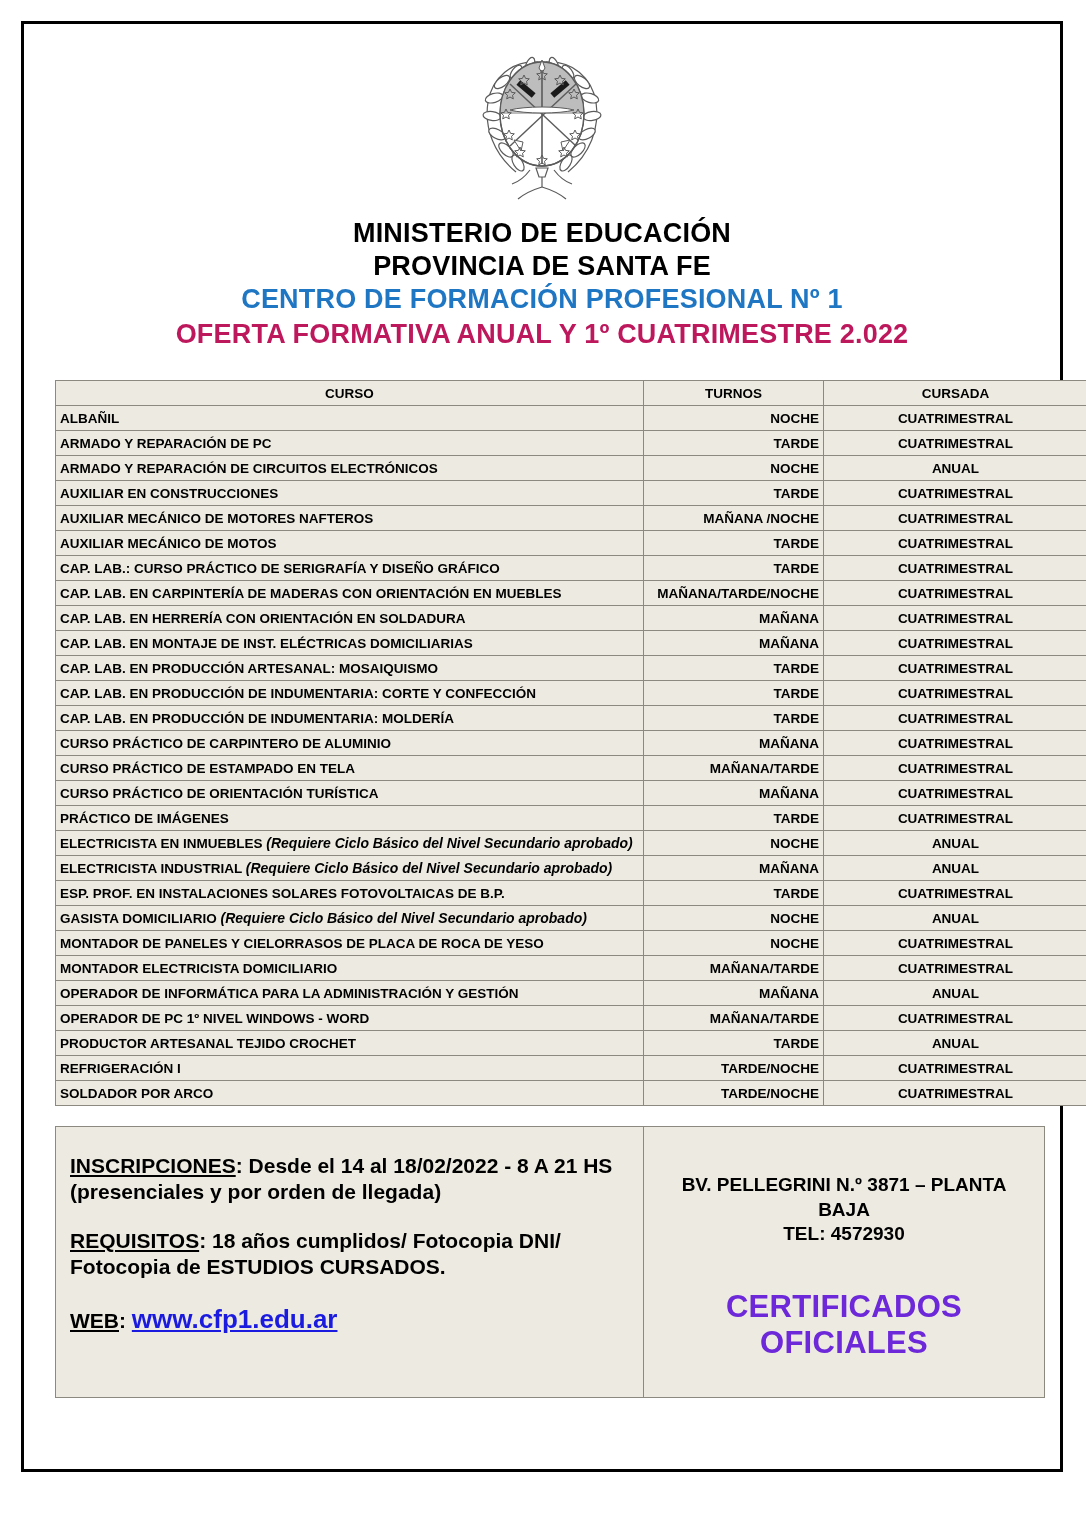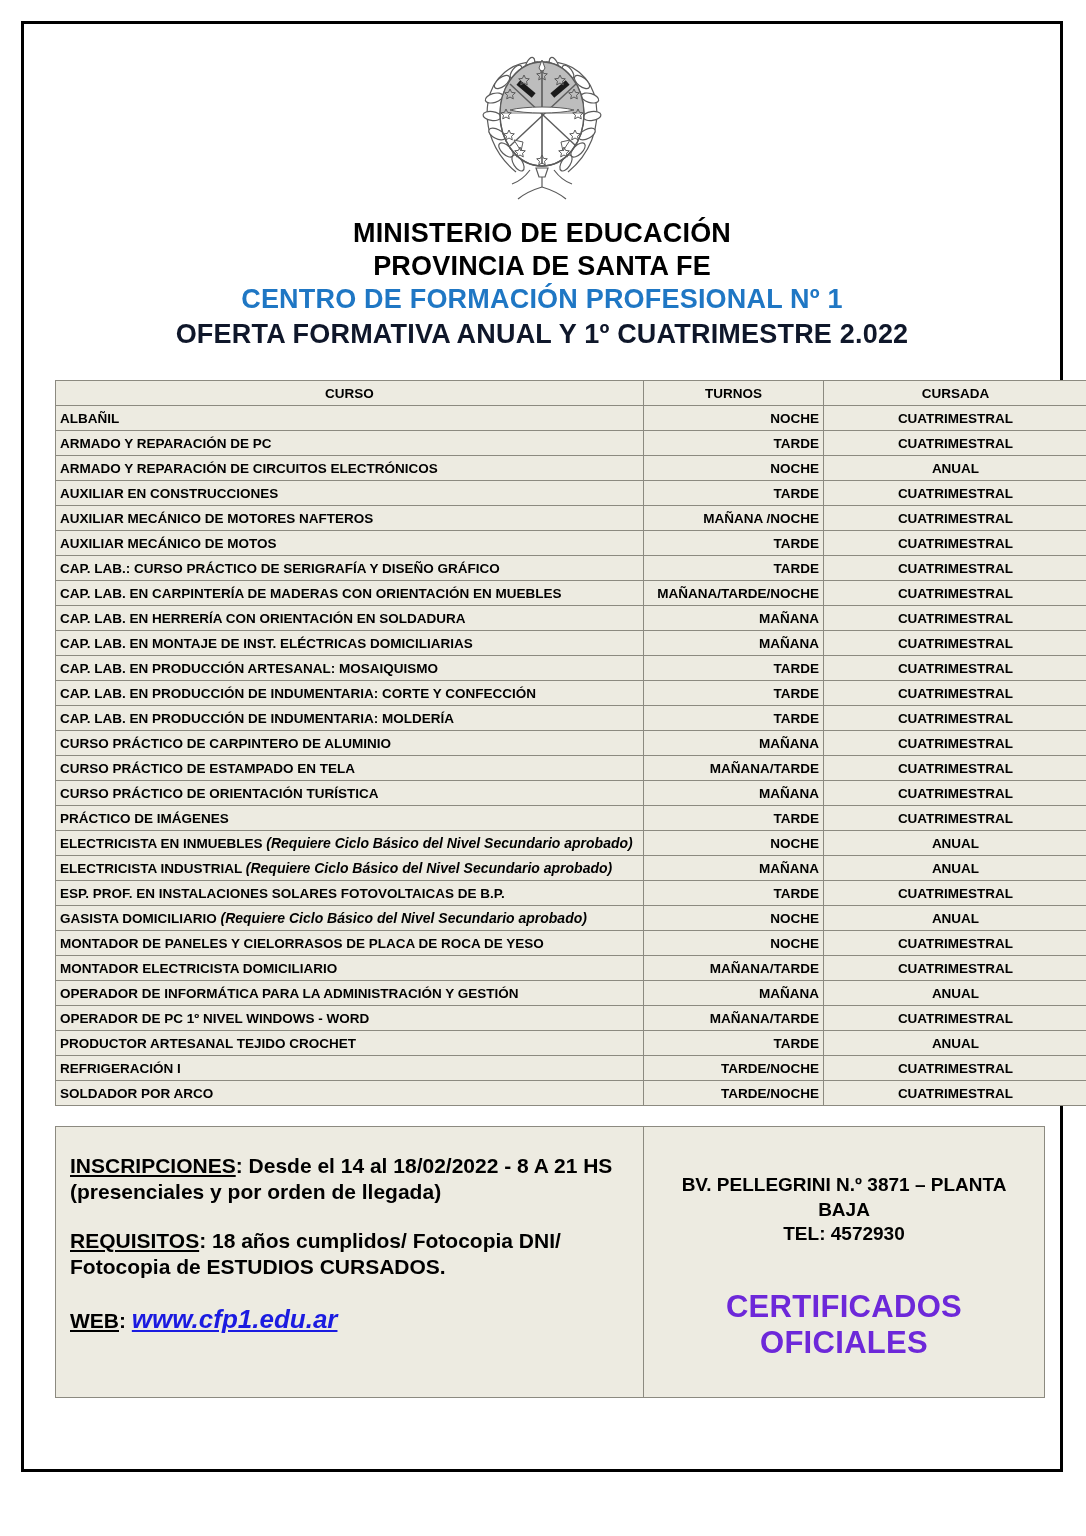--- a/index.html
+++ b/index.html
@@ -55,21 +55,21 @@
   }
   .head-1, .head-2 {
     font-size: 27px;
     color: #000000;
   }
   .head-3 {
     font-size: 27px;
   }
   .head-4 {
     font-size: 27px;
-    color: #0f172a;
+    color: #be185d;
     padding-top: 5px;
   }
 
   
   #course-table {
     position: absolute;
     left: 31px;
     top: 356px;
     width: 990px;
     border-collapse: collapse;
@@ -398,21 +398,21 @@
   <div id="footer-box">
 
     <div id="footer-left">
       <p class="f-para">
         <span class="u">INSCRIPCIONES</span><span>: Desde el 14 al 18/02/2022 - 8 A 21 HS (presenciales y por orden de llegada)</span>
       </p>
       <p class="f-para">
         <span class="u">REQUISITOS</span><span>: 18 años cumplidos/ Fotocopia DNI/ Fotocopia de ESTUDIOS CURSADOS.</span>
       </p>
       <p class="web-line">
-        <span class="u">WEB</span><span>: </span><a class="web-url" href="#" style="color: rgb(27, 27, 224); font-style: italic;">www.cfp1.edu.ar</a>
+        <span class="u">WEB</span><span>: </span><a class="web-url" href="#" style="color: rgb(27, 27, 224);">www.cfp1.edu.ar</a>
       </p>
     </div>
 
     <div id="footer-right">
       <p class="addr-line">BV. PELLEGRINI N.º 3871 – PLANTA BAJA</p>
       <p class="addr-line">TEL: 4572930</p>
       <div id="cert-line" style="color: #6d28d9;">CERTIFICADOS OFICIALES</div>
     </div>
 
   </div>

